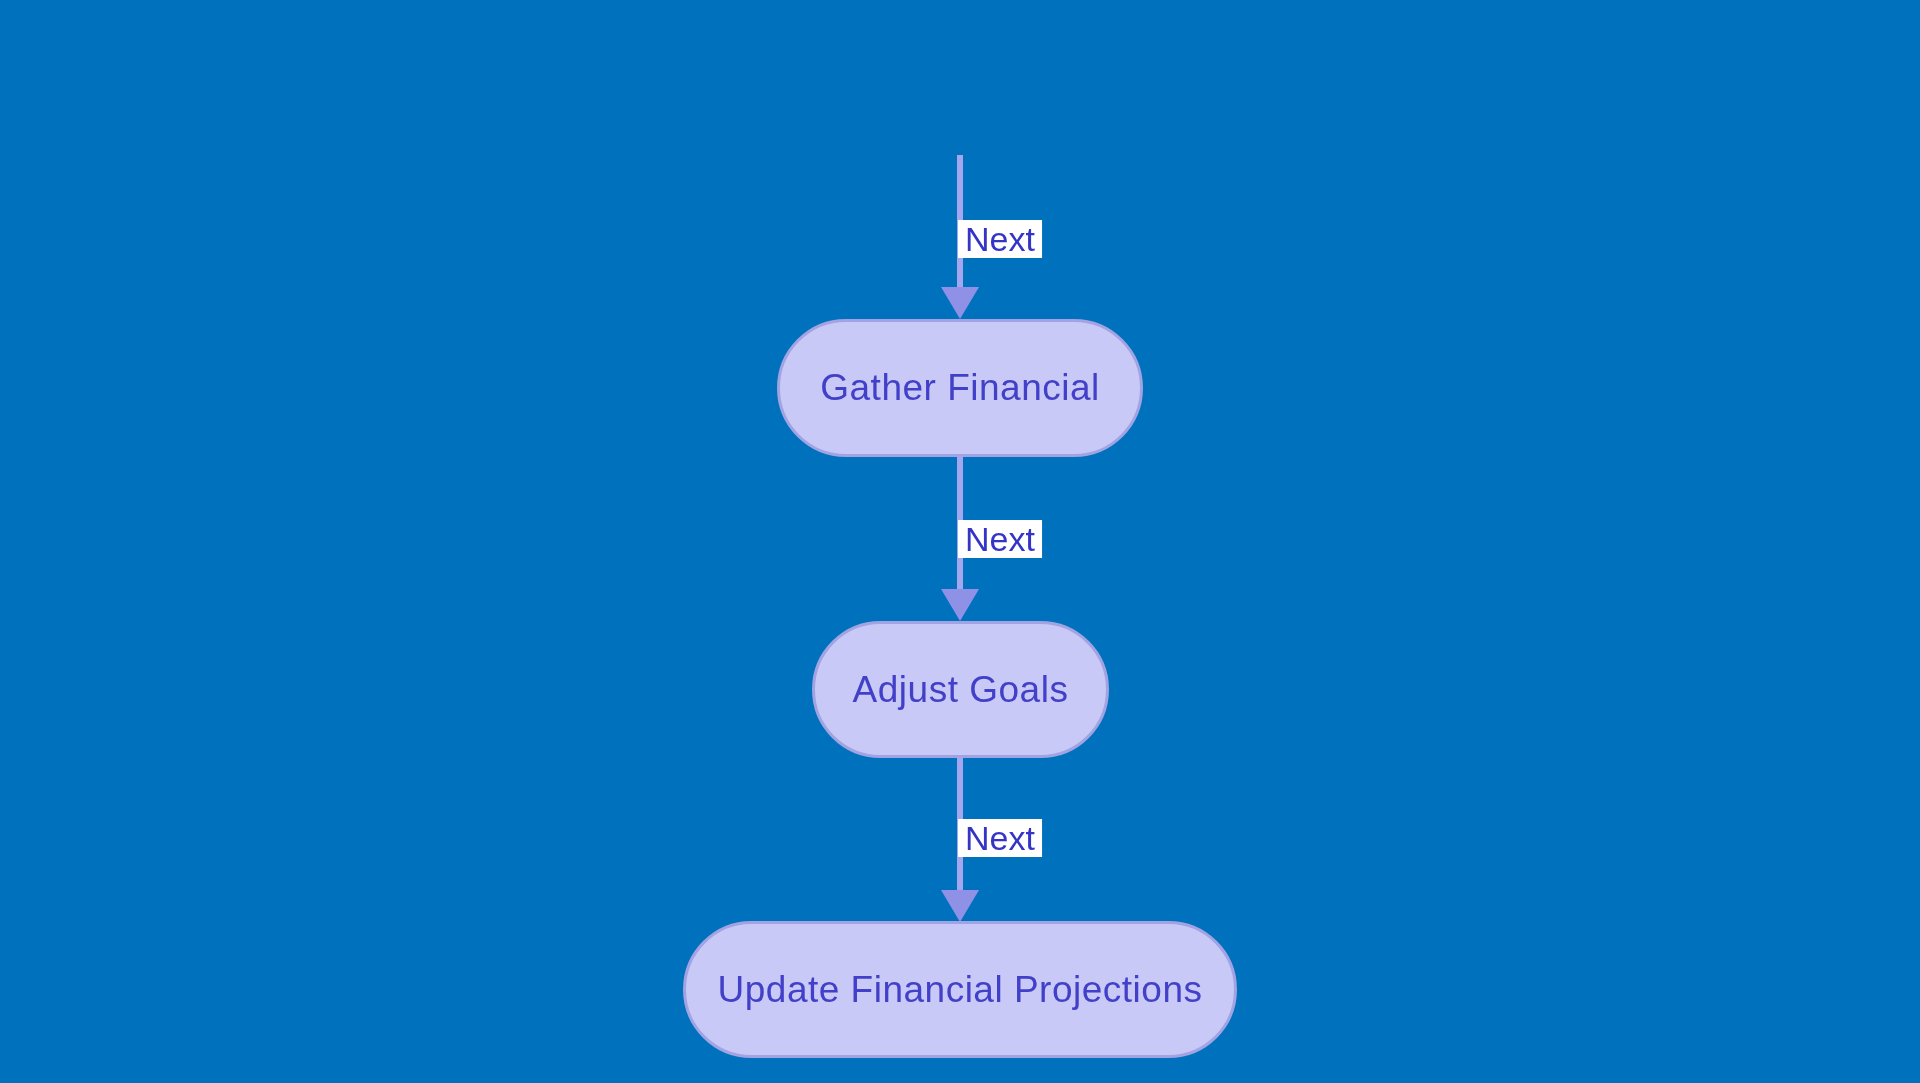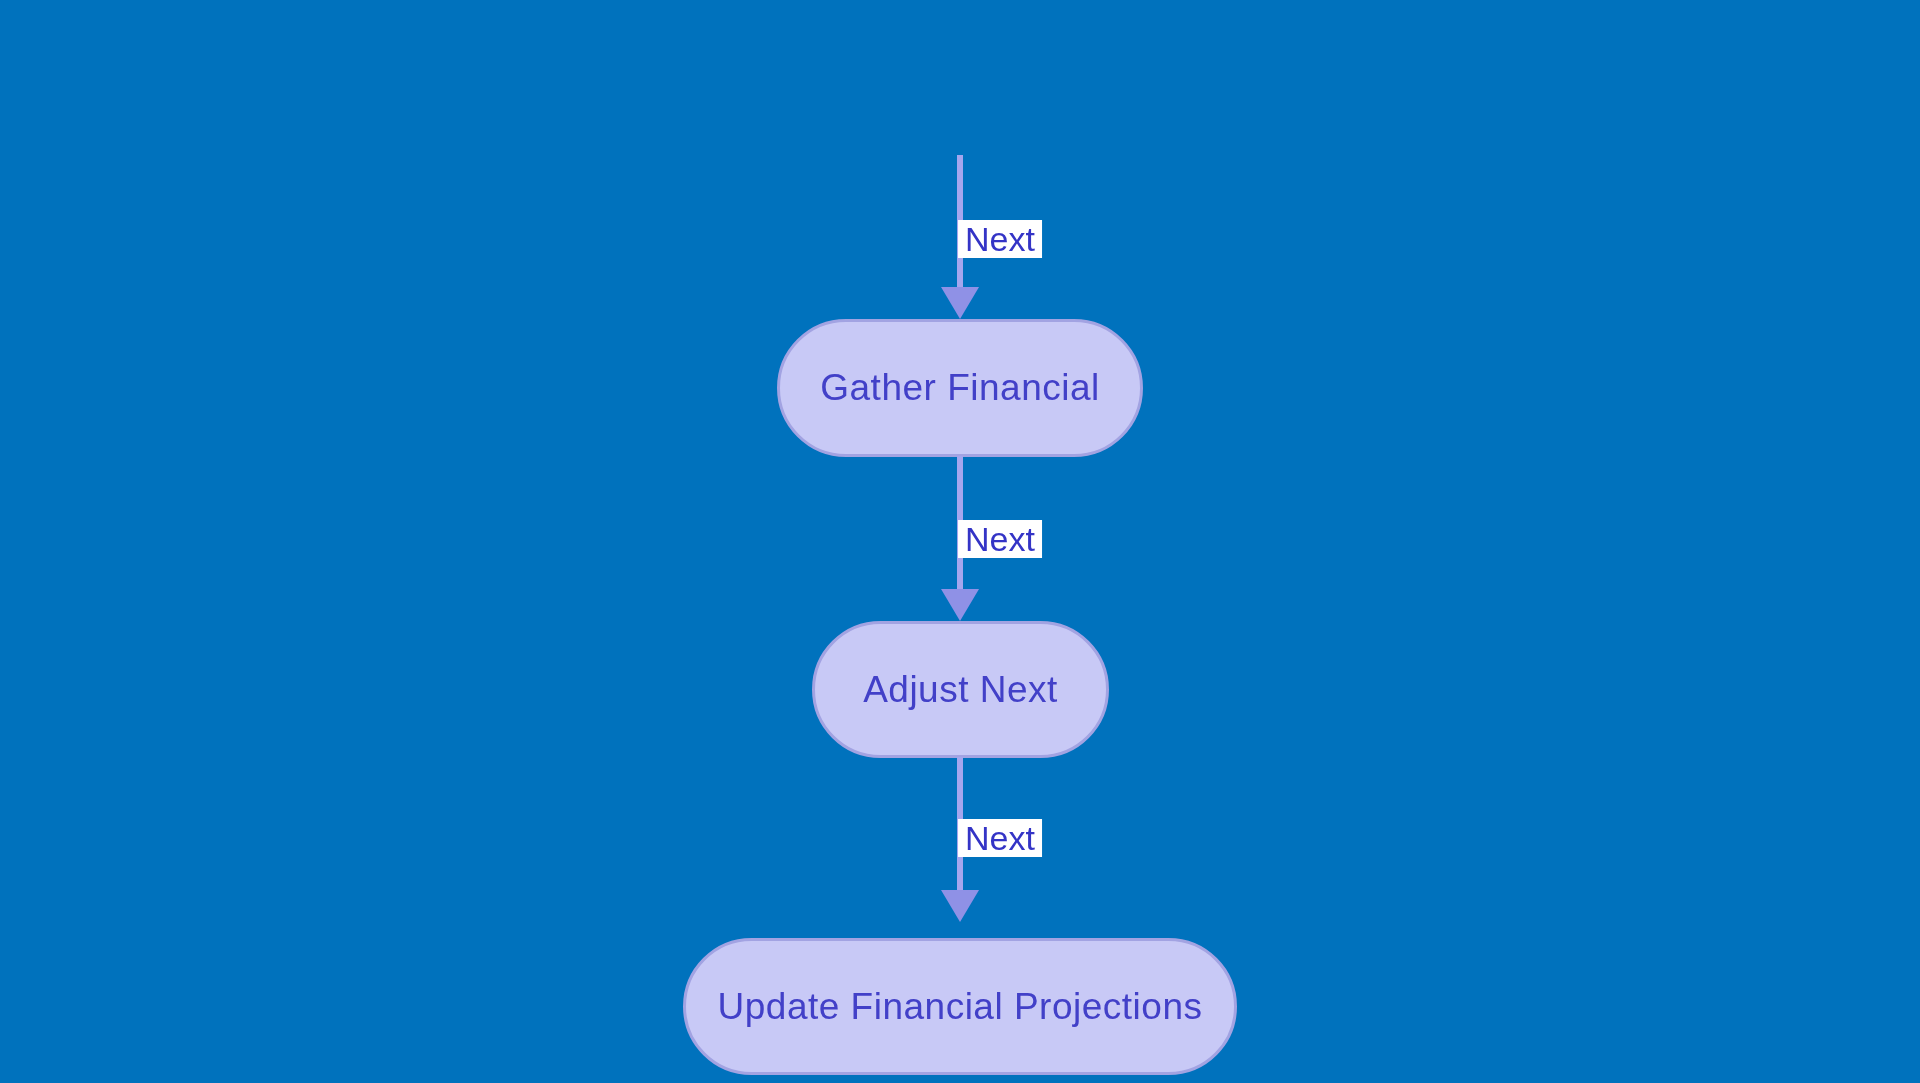--- a/index.html
+++ b/index.html
@@ -28,21 +28,21 @@
     font-size: 37px;
     letter-spacing: 0.5px;
     display: flex;
     align-items: center;
     justify-content: center;
     white-space: nowrap;
   }
   .node-1 { left: 771px; top: 17px;  width: 377px; height: 139px; }
   .node-2 { left: 777px; top: 319px; width: 366px; height: 138px; }
   .node-3 { left: 812px; top: 621px; width: 297px; height: 137px; }
-  .node-4 { left: 683px; top: 921px; width: 554px; height: 137px; margin-top: 17px; }
+  .node-4 { left: 683px; top: 921px; width: 554px; height: 137px; }
 
   .edge-line {
     position: absolute;
     left: 957px;
     width: 6px;
     background: var(--edge-line, #A5A6EE);
   }
   .edge-line-1 { top: 155px; height: 134px; }
   .edge-line-2 { top: 456px; height: 135px; }
   .edge-line-3 { top: 757px; height: 135px; }
@@ -89,21 +89,21 @@
 
   <div class="node node-2">
     <span>Gather Financial</span>
   </div>
 
   <div class="edge-line edge-line-2"></div>
   <div class="edge-label edge-label-2">Next</div>
   <div class="arrowhead arrowhead-2"></div>
 
   <div class="node node-3">
-    <span>Adjust Next</span>
+    <span>Adjust Goals</span>
   </div>
 
   <div class="edge-line edge-line-3"></div>
   <div class="edge-label edge-label-3">Next</div>
   <div class="arrowhead arrowhead-3"></div>
 
   <div class="node node-4">
     <span>Update Financial Projections</span>
   </div>
 

